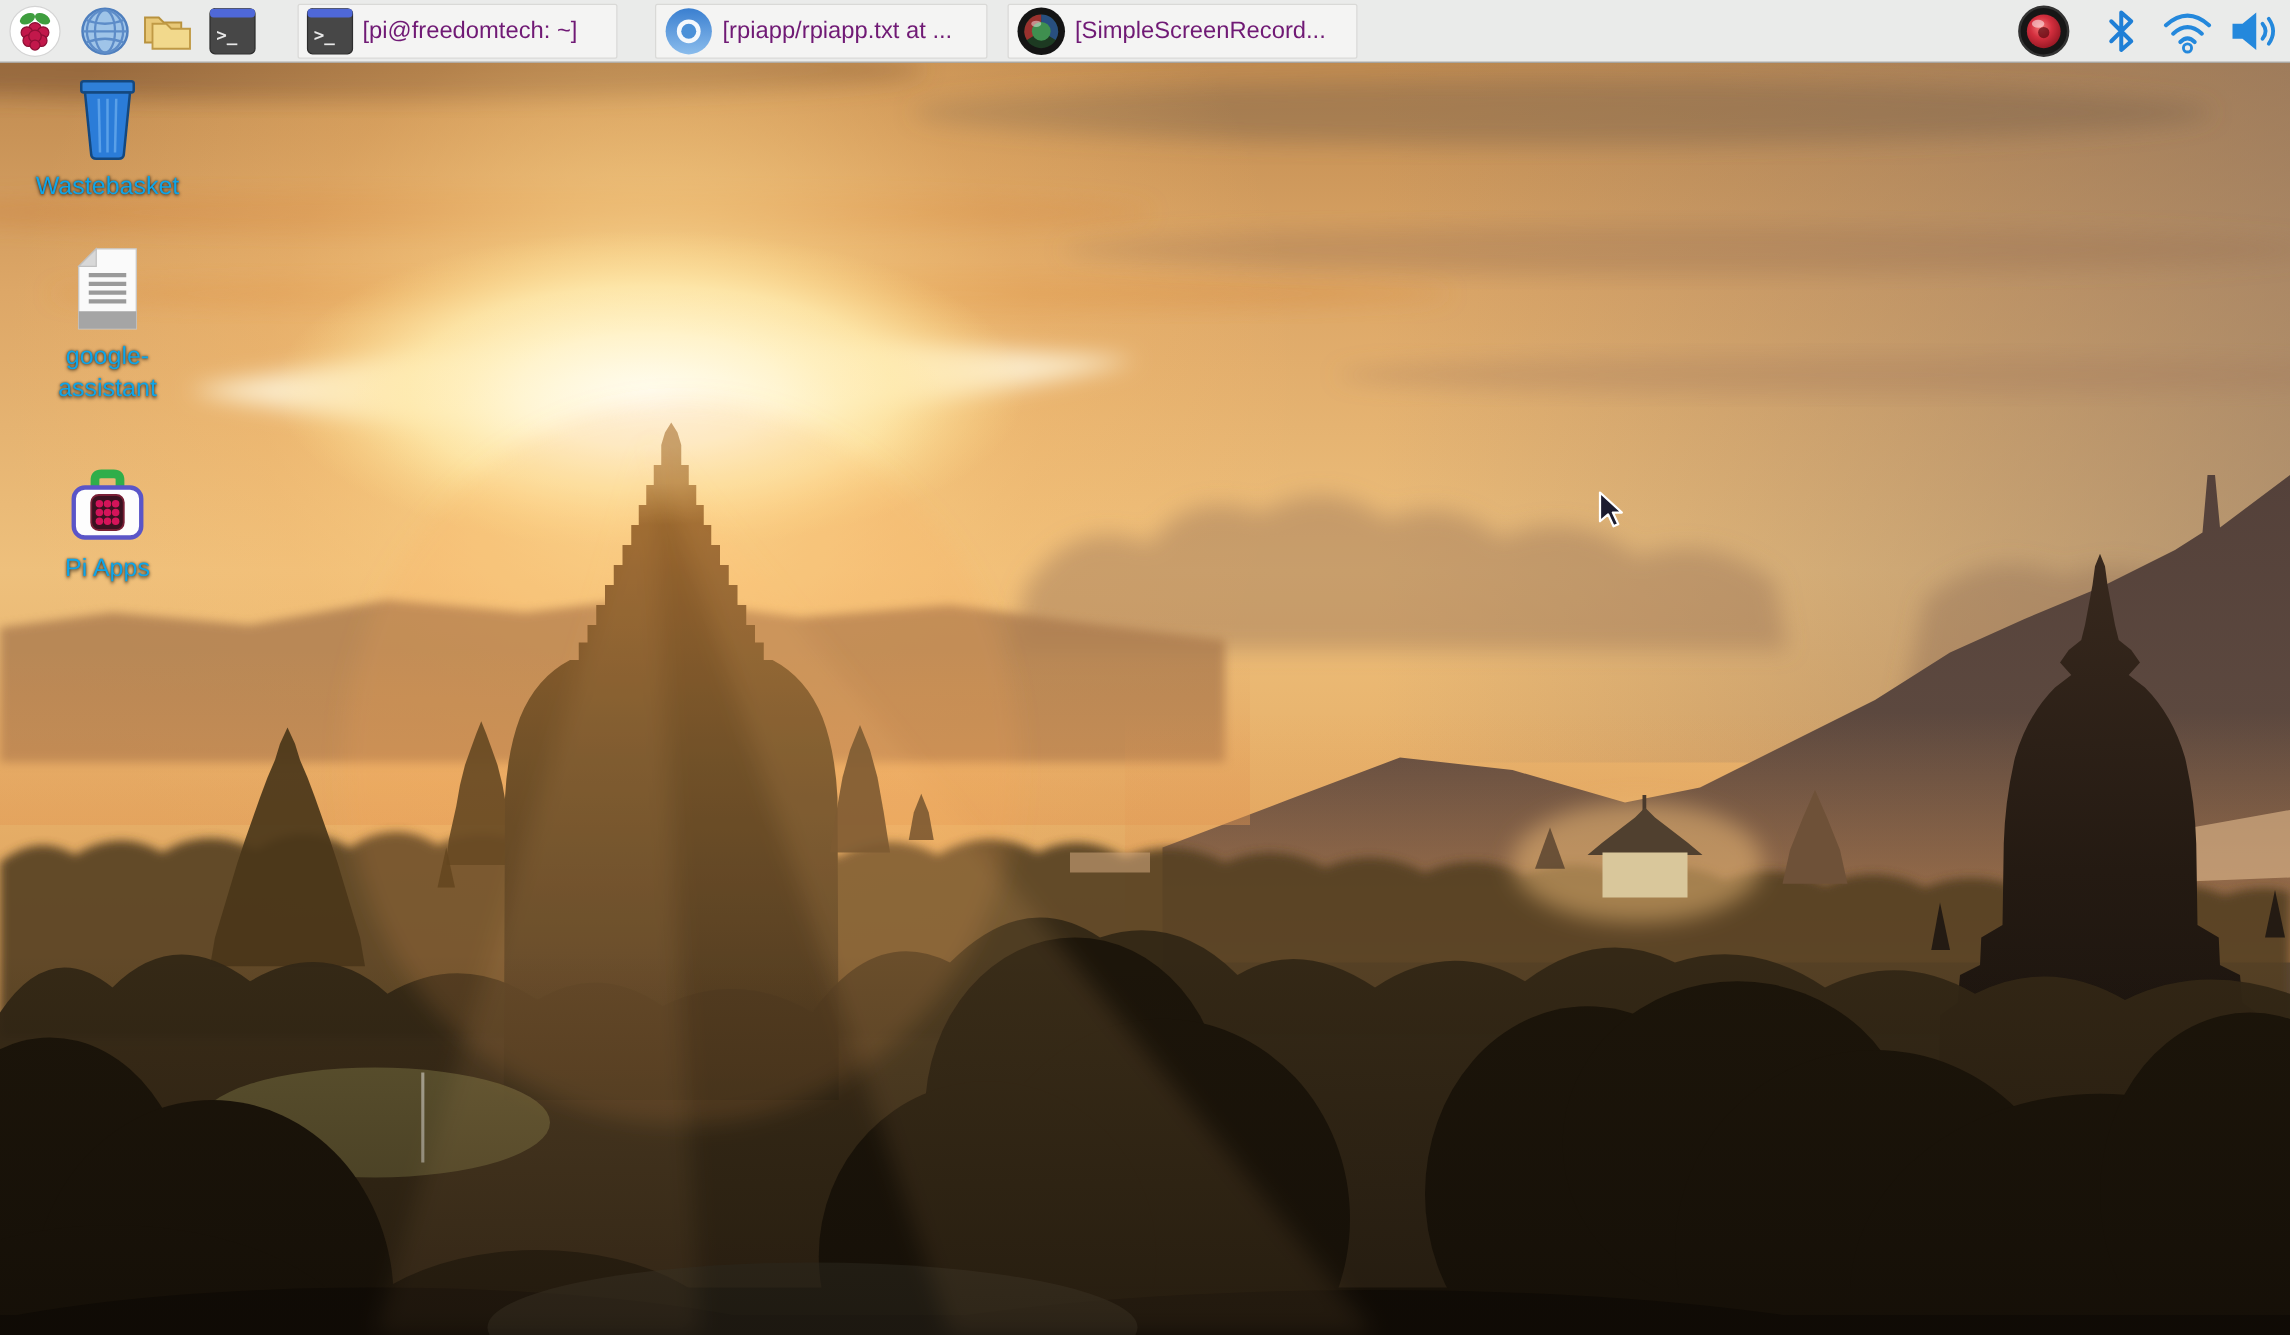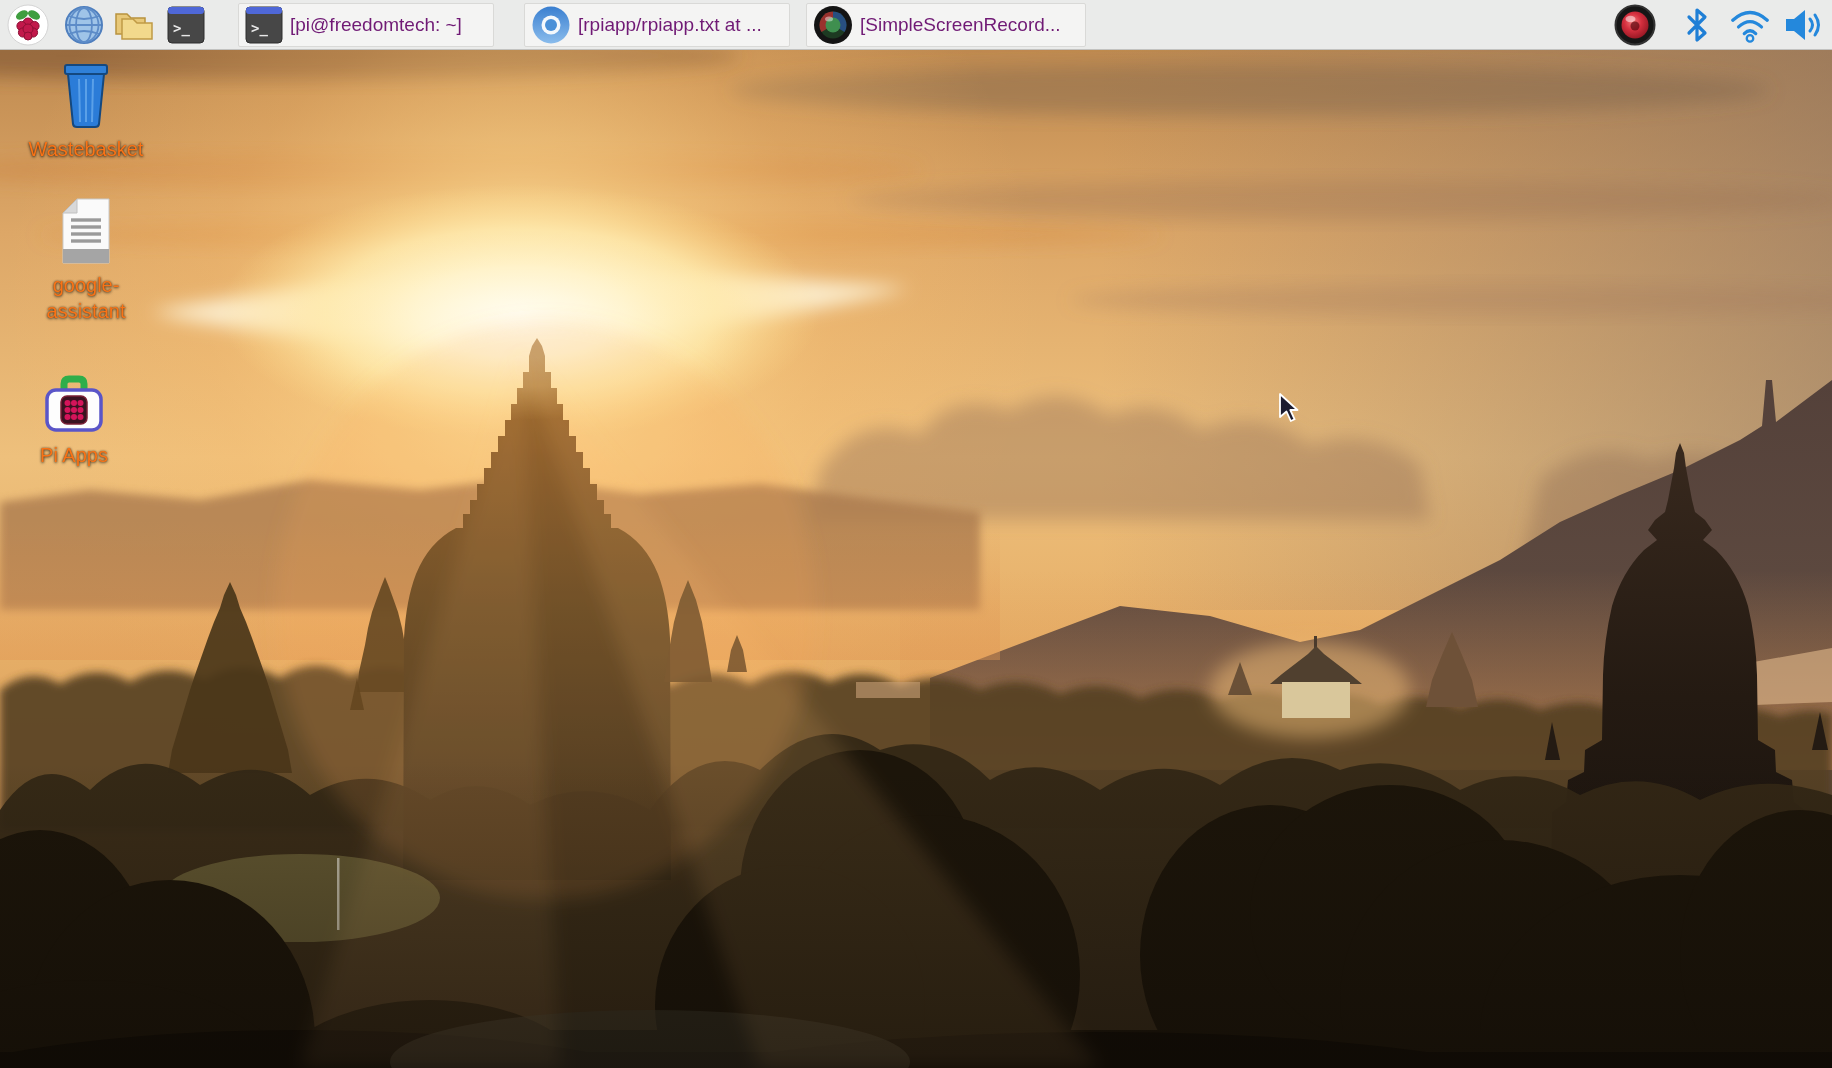--- a/index.html
+++ b/index.html
@@ -15,21 +15,21 @@
   .task-btn{position:absolute;top:3px;height:44px;display:flex;align-items:center;
             gap:7px;padding:0 6px;background:#f4f4f3;border:1px solid #d9d9d7;
             border-radius:2px;cursor:pointer;overflow:hidden;}
   .task-btn .lbl{font-size:19px;color:#701a75;white-space:nowrap;text-align:center;}
   .tray-icon{position:absolute;top:4px;width:44px;height:42px;display:flex;
              align-items:center;justify-content:center;cursor:pointer;}
 
   
   .desk-icon{position:absolute;width:124px;display:flex;flex-direction:column;
              align-items:center;cursor:pointer;z-index:20;}
-  .desk-icon .cap{margin-top:6px;font-size:20px;line-height:26px;color:#f97316;
+  .desk-icon .cap{margin-top:6px;font-size:20px;line-height:26px;color:#0ea5e9;
                   text-align:center;text-shadow:0 1px 3px rgba(0,0,0,.65),0 0 2px rgba(0,0,0,.5);}
 
   .wallpaper{position:absolute;left:0;top:50px;width:1832px;height:1018px;z-index:1;}
   .cursor{position:absolute;left:1278px;top:393px;z-index:40;pointer-events:none;}
 </style>
 </head>
 <body>
 
 <div class="screen">
 
@@ -327,21 +327,21 @@
         <line x1="14" y1="31" x2="44" y2="31"></line>
         <line x1="14" y1="38" x2="44" y2="38"></line>
         <line x1="14" y1="45" x2="44" y2="45"></line>
       </g>
       <rect x="6" y="53" width="46" height="14" fill="#a5a5a5"></rect>
     </svg>
     <div class="cap"><span>google-</span><br>
       <span>assistant</span></div>
   </div>
 
-  <div class="desk-icon" style="left:12px;top:374px">
+  <div class="desk-icon" style="left:24px;top:374px">
     <svg width="64" height="62" viewBox="0 0 64 62">
       <path d="M22,18 L22,10 Q22,5 27,5 L37,5 Q42,5 42,10 L42,18" fill="none" stroke="#2fae4a" stroke-width="7"></path>
       <rect x="5" y="16" width="54" height="40" rx="9" fill="#fdfdfd" stroke="#5a55c8" stroke-width="3.5"></rect>
       <rect x="19" y="22" width="26" height="28" rx="6" fill="#3a1220" stroke="#7a1f35" stroke-width="1.5"></rect>
       <g fill="#d4145a">
         <circle cx="25.5" cy="29" r="3"></circle>
           <circle cx="32" cy="29" r="3"></circle>
           <circle cx="38.5" cy="29" r="3"></circle>
         <circle cx="25.5" cy="36" r="3"></circle>
           <circle cx="32" cy="36" r="3"></circle>

